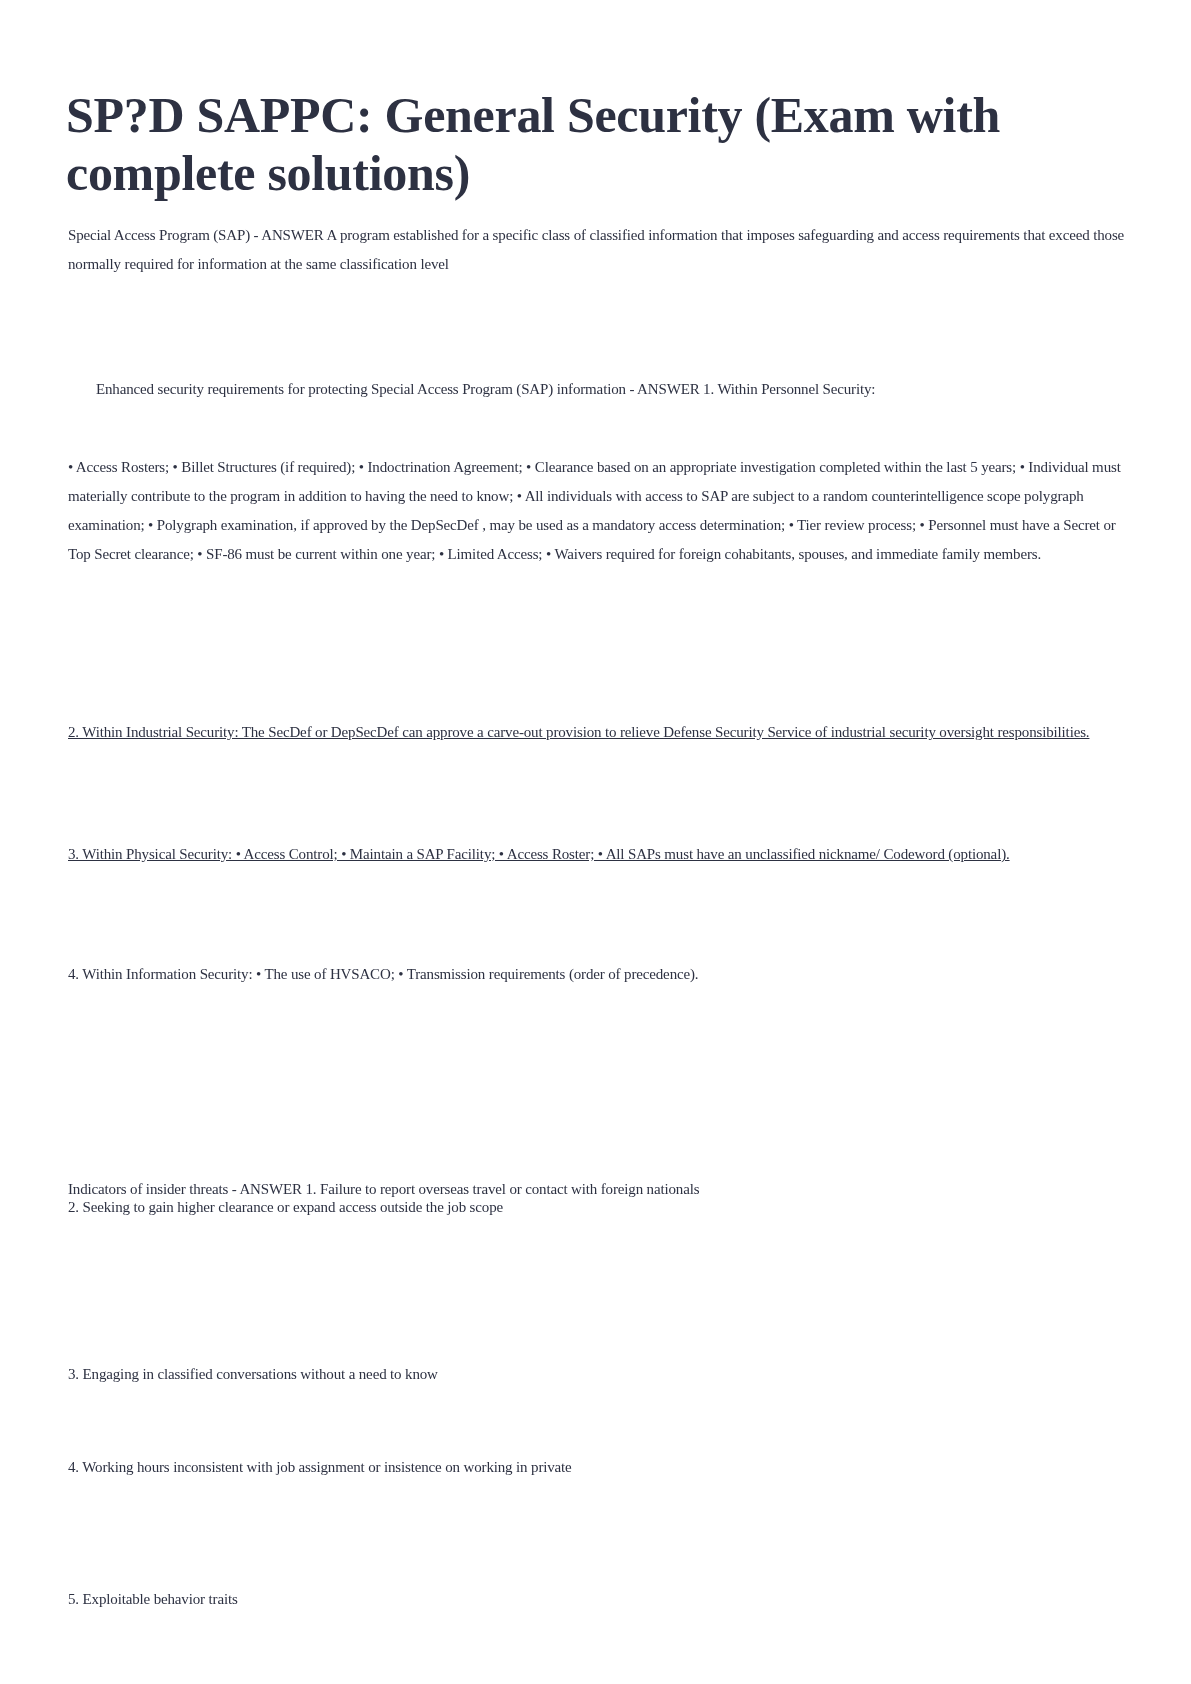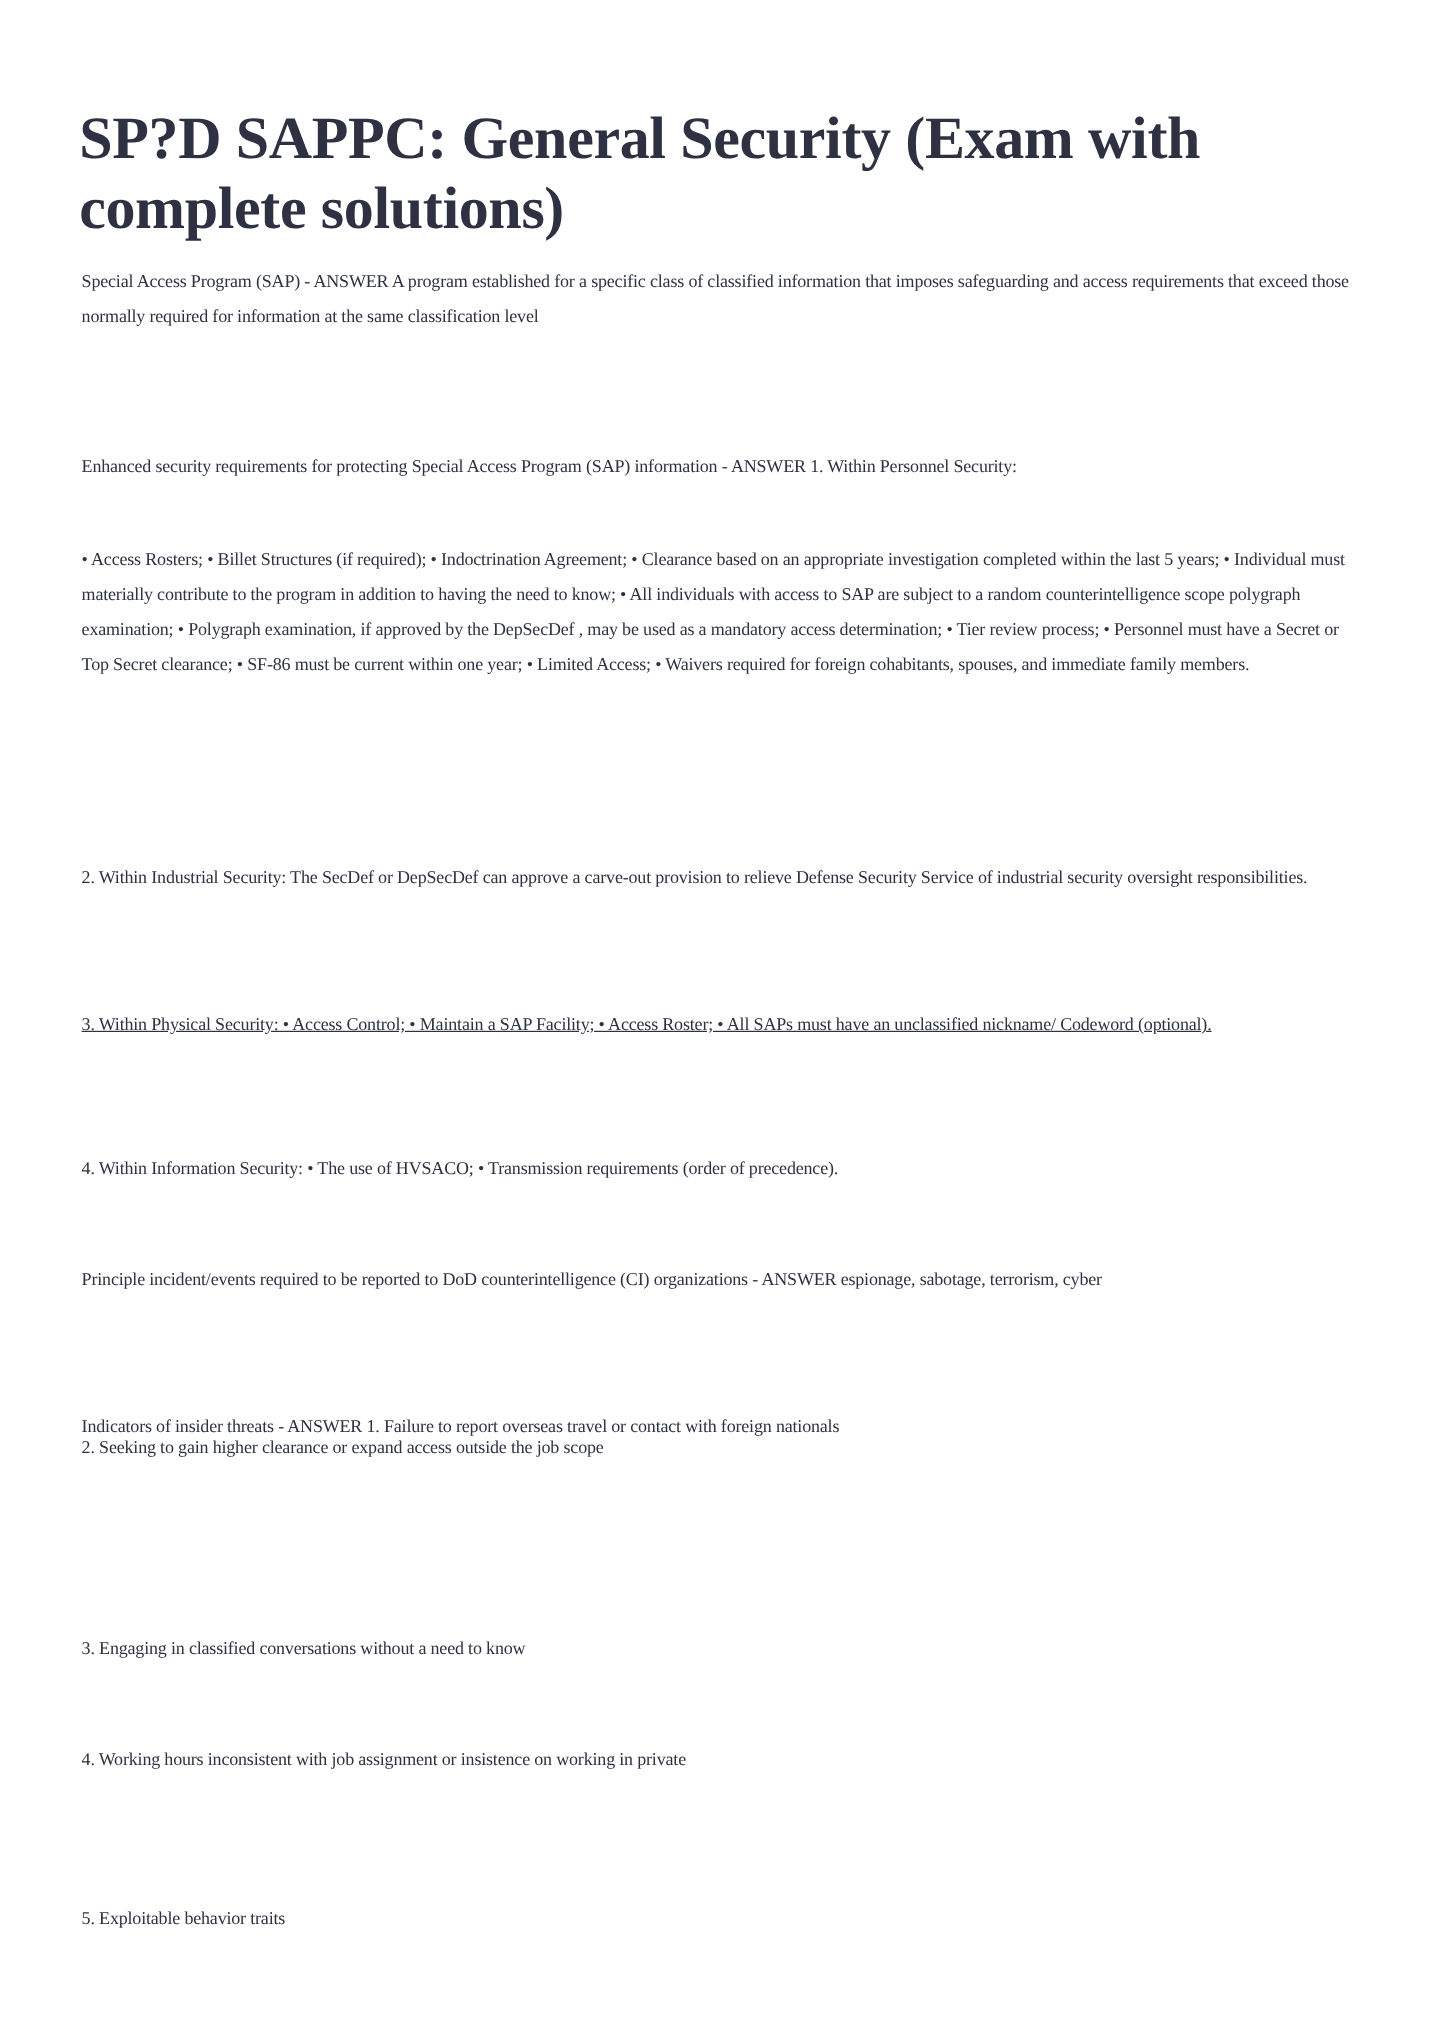--- a/index.html
+++ b/index.html
@@ -44,24 +44,23 @@
       letter-spacing: -0.15px;
     }
   </style>
 </head>
 <body>
 
 <div class="page">
   <h1 class="title">SP?D SAPPC: General Security (Exam with complete solutions)</h1>
 
   <p class="para" style="top:221px;">Special Access Program (SAP) - ANSWER A program established for a specific class of classified information that imposes safeguarding and access requirements that exceed those normally required for information at the same classification level</p>
-  <p class="para" style="top:375px;">Enhanced security requirements for protecting Special Access Program (SAP) information - ANSWER 1. Within Personnel Security:</p>
+  <p class="para" style="top:375px;margin-left:28px;">Enhanced security requirements for protecting Special Access Program (SAP) information - ANSWER 1. Within Personnel Security:</p>
   <p class="para" style="top:453px;">• Access Rosters; • Billet Structures (if required); • Indoctrination Agreement; • Clearance based on an appropriate investigation completed within the last 5 years; • Individual must materially contribute to the program in addition to having the need to know; • All individuals with access to SAP are subject to a random counterintelligence scope polygraph examination; • Polygraph examination, if approved by the DepSecDef , may be used as a mandatory access determination; • Tier review process; • Personnel must have a Secret or Top Secret clearance; • SF-86 must be current within one year; • Limited Access; • Waivers required for foreign cohabitants, spouses, and immediate family members.</p>
-  <p class="para" style="top:718px;">2. Within Industrial Security: The SecDef or DepSecDef can approve a carve-out provision to relieve Defense Security Service of industrial security oversight responsibilities.</p>
+  <p class="para" style="top:718px;text-decoration:underline;">2. Within Industrial Security: The SecDef or DepSecDef can approve a carve-out provision to relieve Defense Security Service of industrial security oversight responsibilities.</p>
   <p class="para" style="top:840px;text-decoration:underline;">3. Within Physical Security: • Access Control; • Maintain a SAP Facility; • Access Roster; • All SAPs must have an unclassified nickname/ Codeword (optional).</p>
   <p class="para" style="top:960px;">4. Within Information Security: • The use of HVSACO; • Transmission requirements (order of precedence).</p>
-  <p class="para" style="top:1053px;">Principle incident/events required to be reported to DoD counterintelligence (CI) organizations - ANSWER espionage, sabotage, terrorism, cyber</p>
   <p class="para" style="top:1175px;font-family:Liberation Serif, serif;">Indicators of insider threats - ANSWER 1. Failure to report overseas travel or contact with foreign nationals</p>
   <p class="para" style="top:1193px;">2. Seeking to gain higher clearance or expand access outside the job scope</p>
   <p class="para" style="top:1360px;">3. Engaging in classified conversations without a need to know</p>
   <p class="para" style="top:1453px;">4. Working hours inconsistent with job assignment or insistence on working in private</p>
   <p class="para" style="top:1545px;margin-top:40px;">5. Exploitable behavior traits</p>
 </div>
 
 </body></html>

